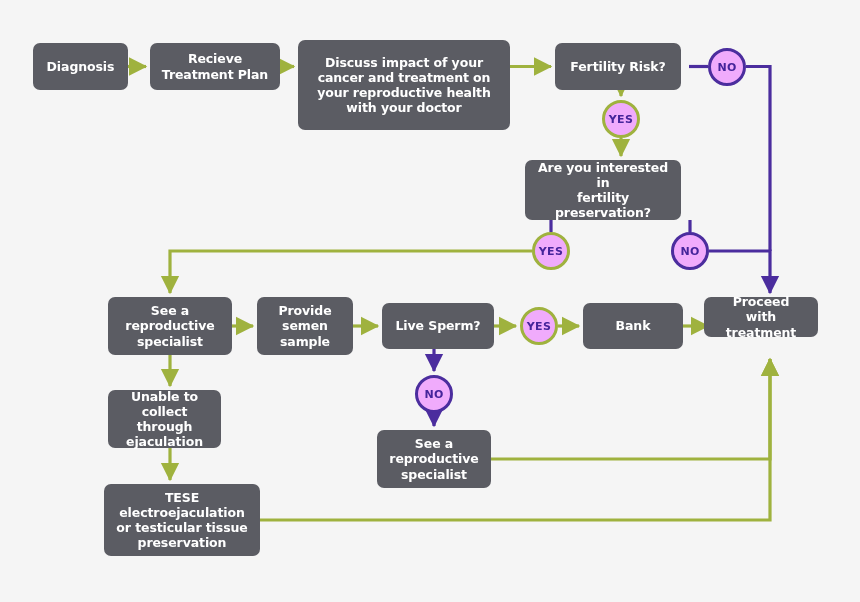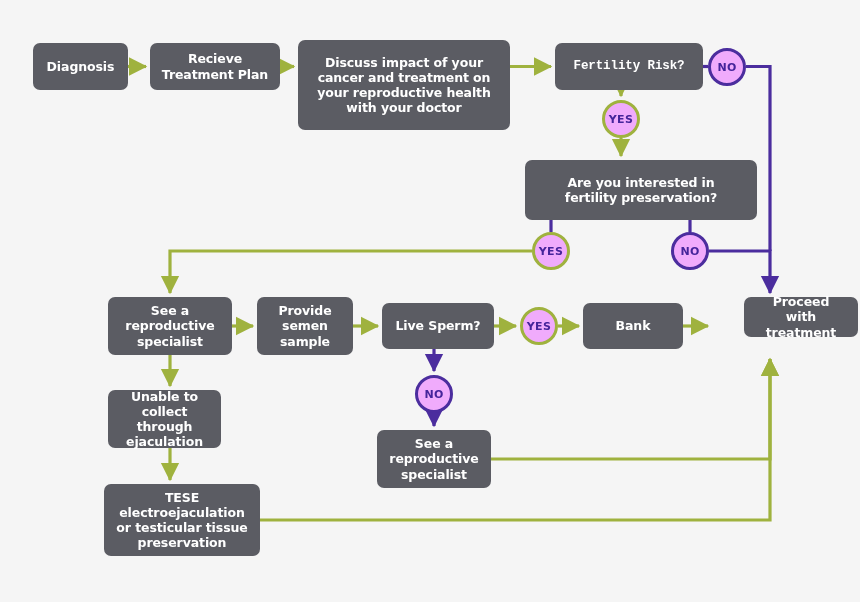--- a/index.html
+++ b/index.html
@@ -94,38 +94,38 @@
   <div class="node" style="left:33px;top:43px;width:95px;height:47px;">Diagnosis</div>
 
   <div class="node" style="left:298px;top:40px;width:212px;height:90px;">Discuss impact of your
 cancer and treatment on
 your reproductive health
 with your doctor</div>
 
   <div class="node" style="left:150px;top:43px;width:130px;height:47px;">Recieve
 Treatment Plan</div>
 
-  <div class="node" style="left:555px;top:43px;width:148px;height:47px;font-family:Liberation Mono, monospace;">Fertility Risk?</div>
+  <div class="node" style="left:555px;top:43px;width:126px;height:47px;">Fertility Risk?</div>
 
-  <div class="node" style="left:525px;top:160px;width:232px;height:60px;">Are you interested in
+  <div class="node" style="left:525px;top:160px;width:156px;height:60px;">Are you interested in
 fertility preservation?</div>
 
   <div class="node" style="left:108px;top:297px;width:124px;height:58px;">See a
 reproductive
 specialist</div>
 
   <div class="node" style="left:257px;top:297px;width:96px;height:58px;">Provide
 semen
 sample</div>
 
   <div class="node" style="left:382px;top:303px;width:112px;height:46px;">Live Sperm?</div>
 
   <div class="node" style="left:583px;top:303px;width:100px;height:46px;">Bank</div>
 
-  <div class="node" style="left:744px;top:297px;width:114px;height:40px;">Proceed
+  <div class="node" style="left:704px;top:297px;width:114px;height:40px;">Proceed
 with
 treatment</div>
 
   <div class="node" style="left:108px;top:390px;width:113px;height:58px;">Unable to
 collect through
 ejaculation</div>
 
   <div class="node" style="left:377px;top:430px;width:114px;height:58px;">See a
 reproductive
 specialist</div>

